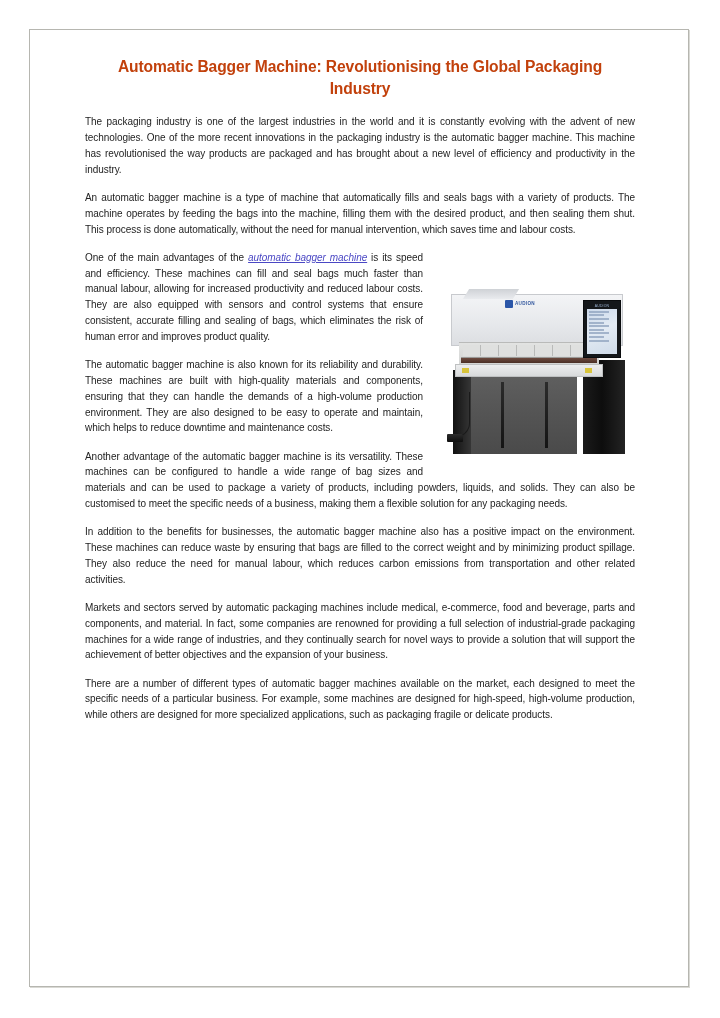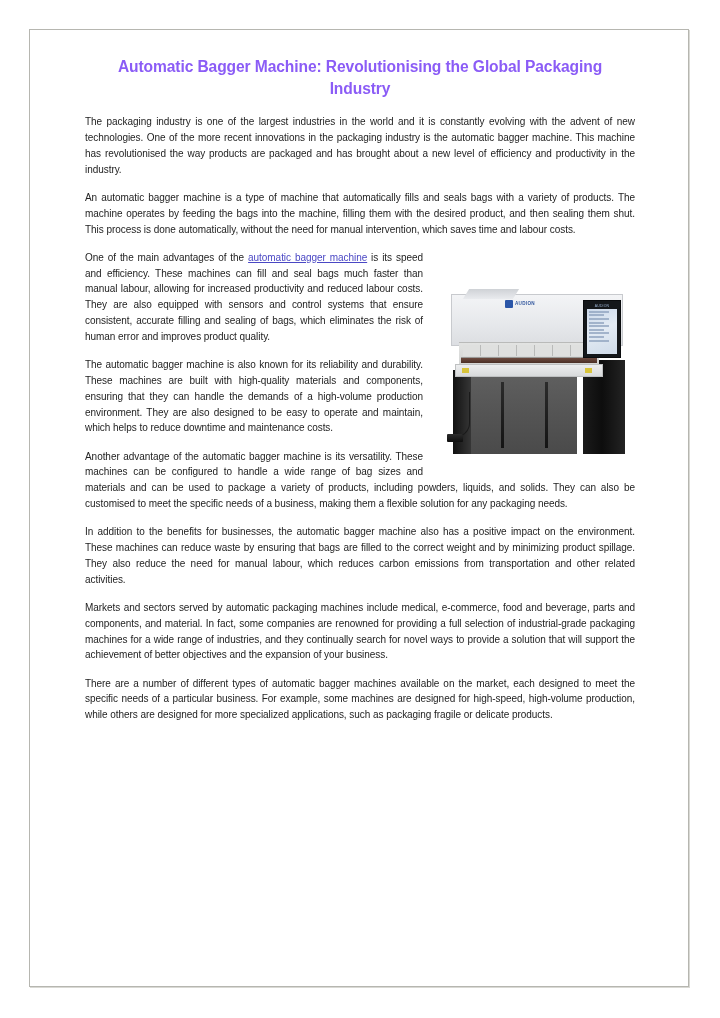--- a/index.html
+++ b/index.html
@@ -29,21 +29,21 @@
   }
 
   .content {
     position: absolute;
     left: 55px;
     top: 26px;
     width: 550px;
   }
 
   .doc-title {
-    color: #8b5cf6;
+    color: #c2410c;
     font-size: 15.6px;
     font-weight: bold;
     line-height: 1.42;
     text-align: center;
     margin: 0 0 14px 0;
     padding: 0 12px;
     letter-spacing: -0.1px;
   }
 
   p.body-text {
@@ -51,20 +51,21 @@
     line-height: 1.58;
     color: #232323;
     text-align: justify;
     margin: 0 0 12.5px 0;
     letter-spacing: -0.05px;
   }
 
   a.inline-link {
     color: #4a47c4;
     text-decoration: underline;
+    font-style: italic;
   }
 
   
   .photo-figure {
     float: right;
     width: 196px;
     height: 205px;
     margin: 4px 0 6px 16px;
     background: #ffffff;
     position: relative;

